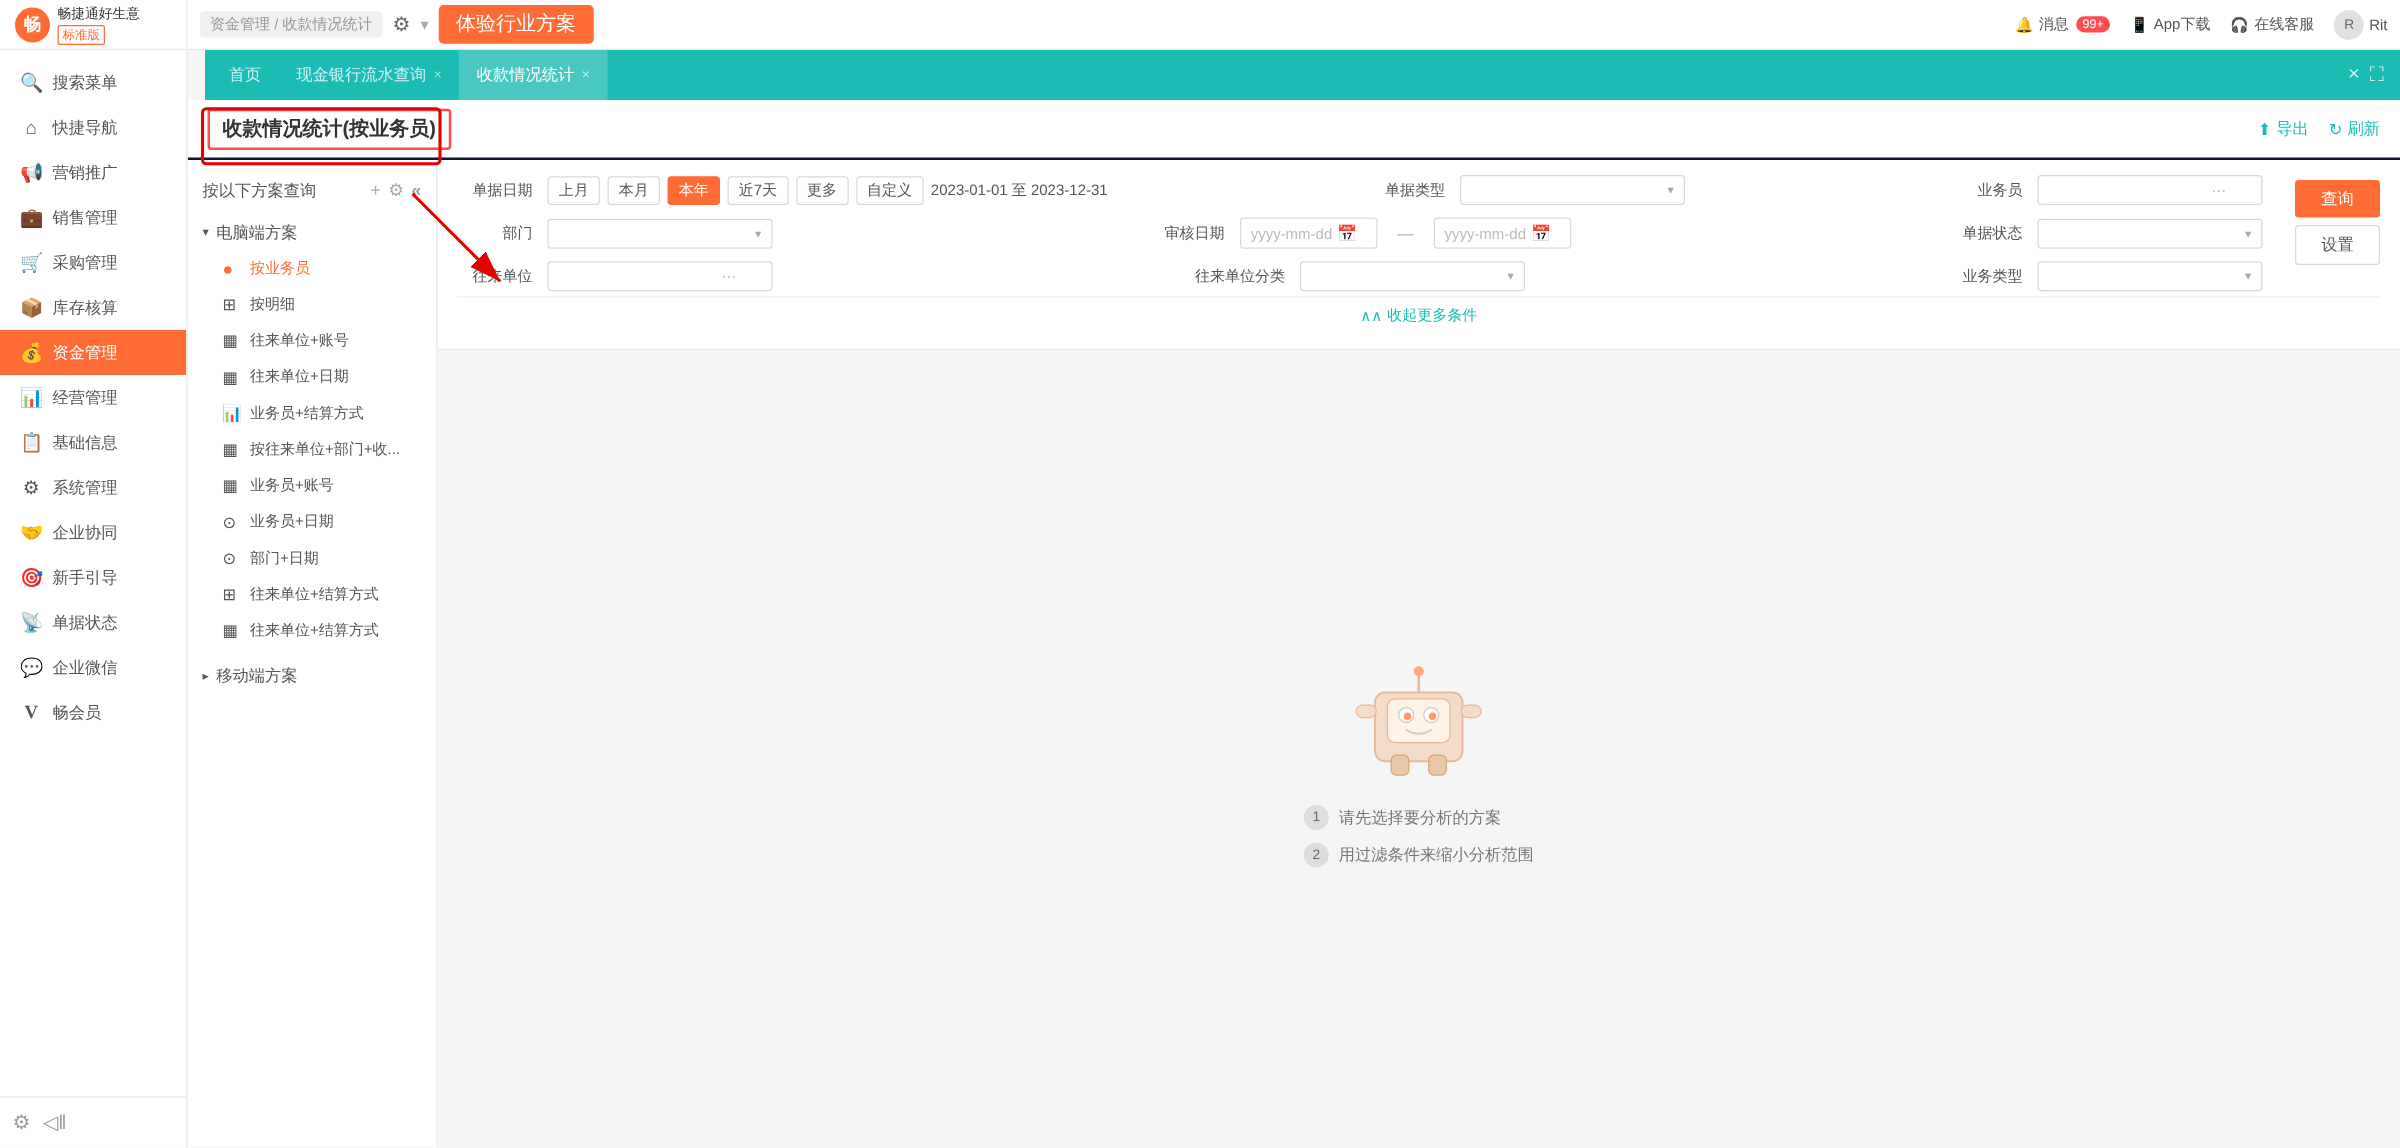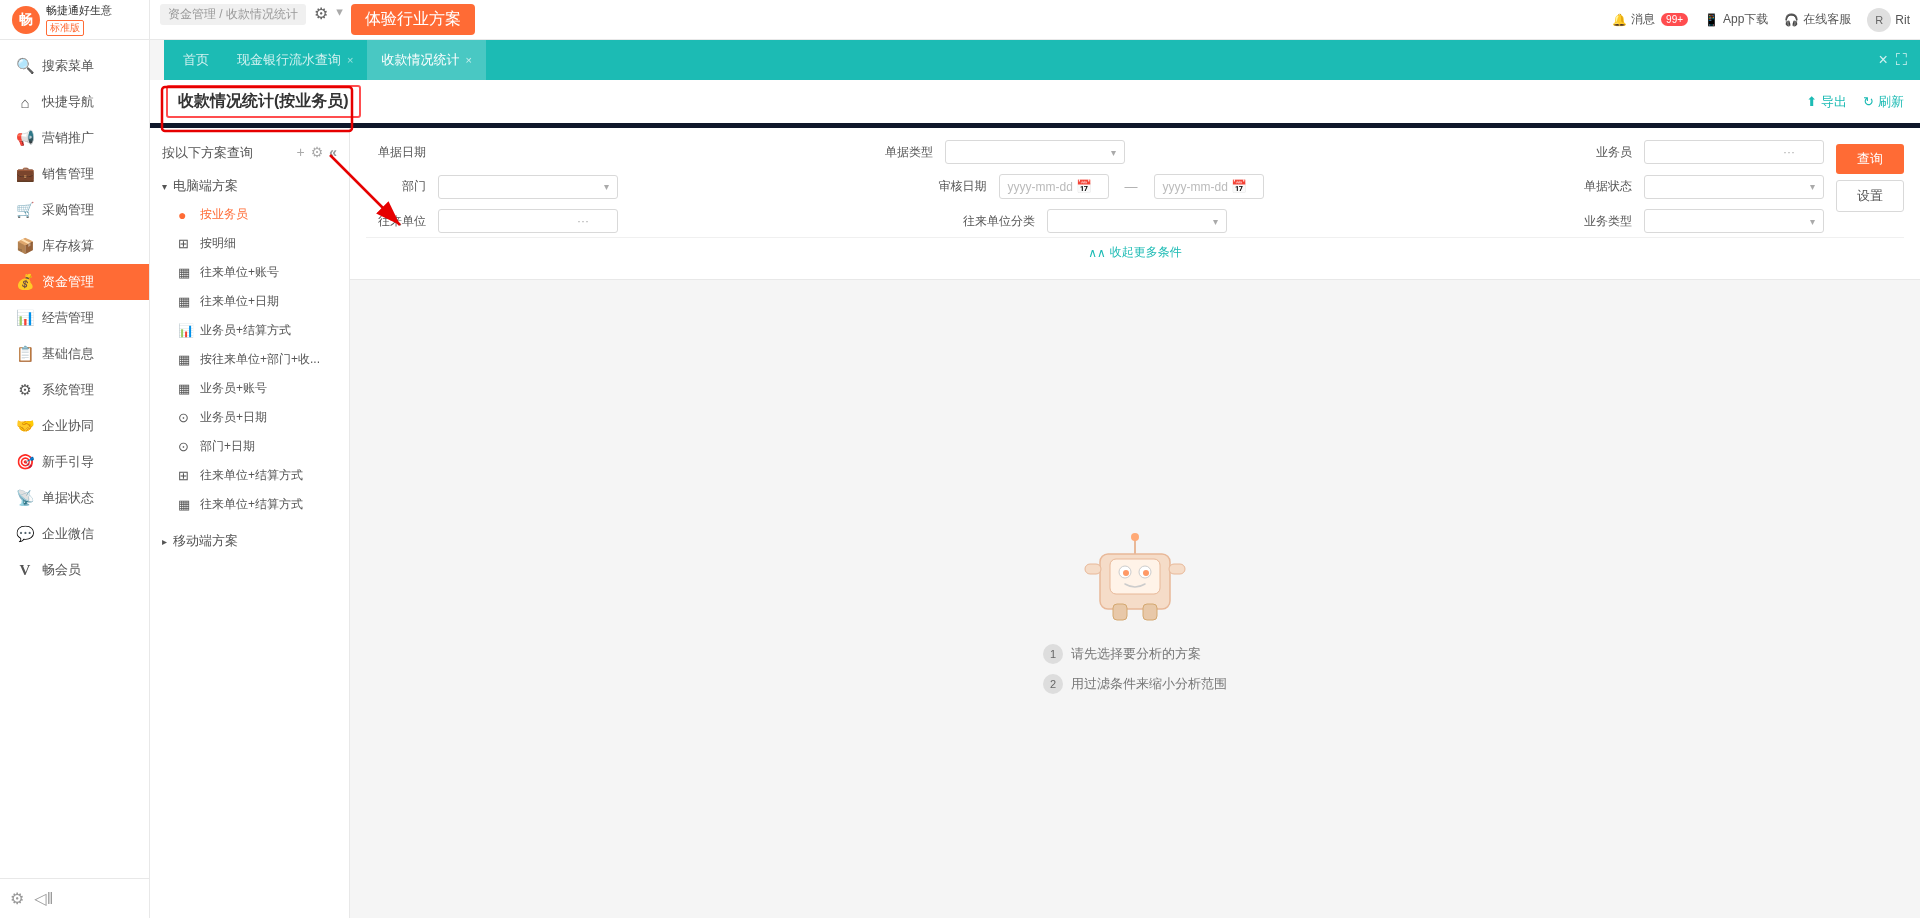--- a/index.html
+++ b/index.html
@@ -12,21 +12,21 @@
       border-bottom: 1px solid #e8e8e8;
       display: flex;
       align-items: center;
       padding: 0 10px;
       position: fixed;
       top: 0; left: 150px; right: 0;
       z-index: 100;
     }
     .top-bar-left {
       display: flex;
-      align-items: flex-start;
+      align-items: center;
       gap: 8px;
       flex: 1;
     }
     .breadcrumb-text {
       color: #999;
       font-size: 12px;
       background: #f0f0f0;
       padding: 2px 8px;
       border-radius: 3px;
     }
@@ -189,21 +189,21 @@
       top: 80px; left: 150px; right: 0; bottom: 0;
       display: flex;
       flex-direction: column;
       overflow: hidden;
     }
 
     
     .page-header {
       height: 48px;
       background: #fff;
-      border-bottom: 5px solid #0f172a;
+      border-bottom: 2px solid #0f172a;
       display: flex;
       align-items: center;
       padding: 0 16px;
     }
     .page-title-box {
       border: 2px solid #ff4d4f;
       padding: 4px 10px;
       border-radius: 3px;
     }
     .page-title {
@@ -683,20 +683,29 @@
 
     <div class="right-panel">
 
       <div class="filter-area">
 
         <div style="display:flex;align-items:flex-start;gap:12px;">
           <div style="flex:1;">
 
             <div class="filter-row">
               <span class="filter-label">单据日期</span>
+              <div class="date-buttons">
+                <button class="date-btn">上月</button>
+                <button class="date-btn">本月</button>
+                <button class="date-btn active">本年</button>
+                <button class="date-btn">近7天</button>
+                <button class="date-btn">更多</button>
+                <button class="date-btn">自定义</button>
+                <span class="date-range-text">2023-01-01 至 2023-12-31</span>
+              </div>
               <div style="flex:1;"></div>
               <span class="filter-label">单据类型</span>
               <div class="select-control" style="min-width:180px;">
                 <span>&nbsp;</span>
                 <span class="select-arrow">▾</span>
               </div>
               <div style="flex:1;"></div>
               <span class="filter-label">业务员</span>
               <div class="select-control" style="min-width:180px;">
                 <span>&nbsp;</span>
@@ -743,21 +752,21 @@
               </div>
               <div style="flex:1;"></div>
               <span class="filter-label">业务类型</span>
               <div class="select-control" style="min-width:180px;">
                 <span>&nbsp;</span>
                 <span class="select-arrow">▾</span>
               </div>
             </div>
           </div>
 
-          <div class="btn-group" style="padding-top:4px;">
+          <div class="btn-group" style="padding-top:4px;margin-left:14px;">
             <button class="query-btn">查询</button>
             <button class="set-btn">设置</button>
           </div>
         </div>
 
         <div class="collapse-btn">
           <span>∧∧</span>
           <span>收起更多条件</span>
         </div>
       </div>

